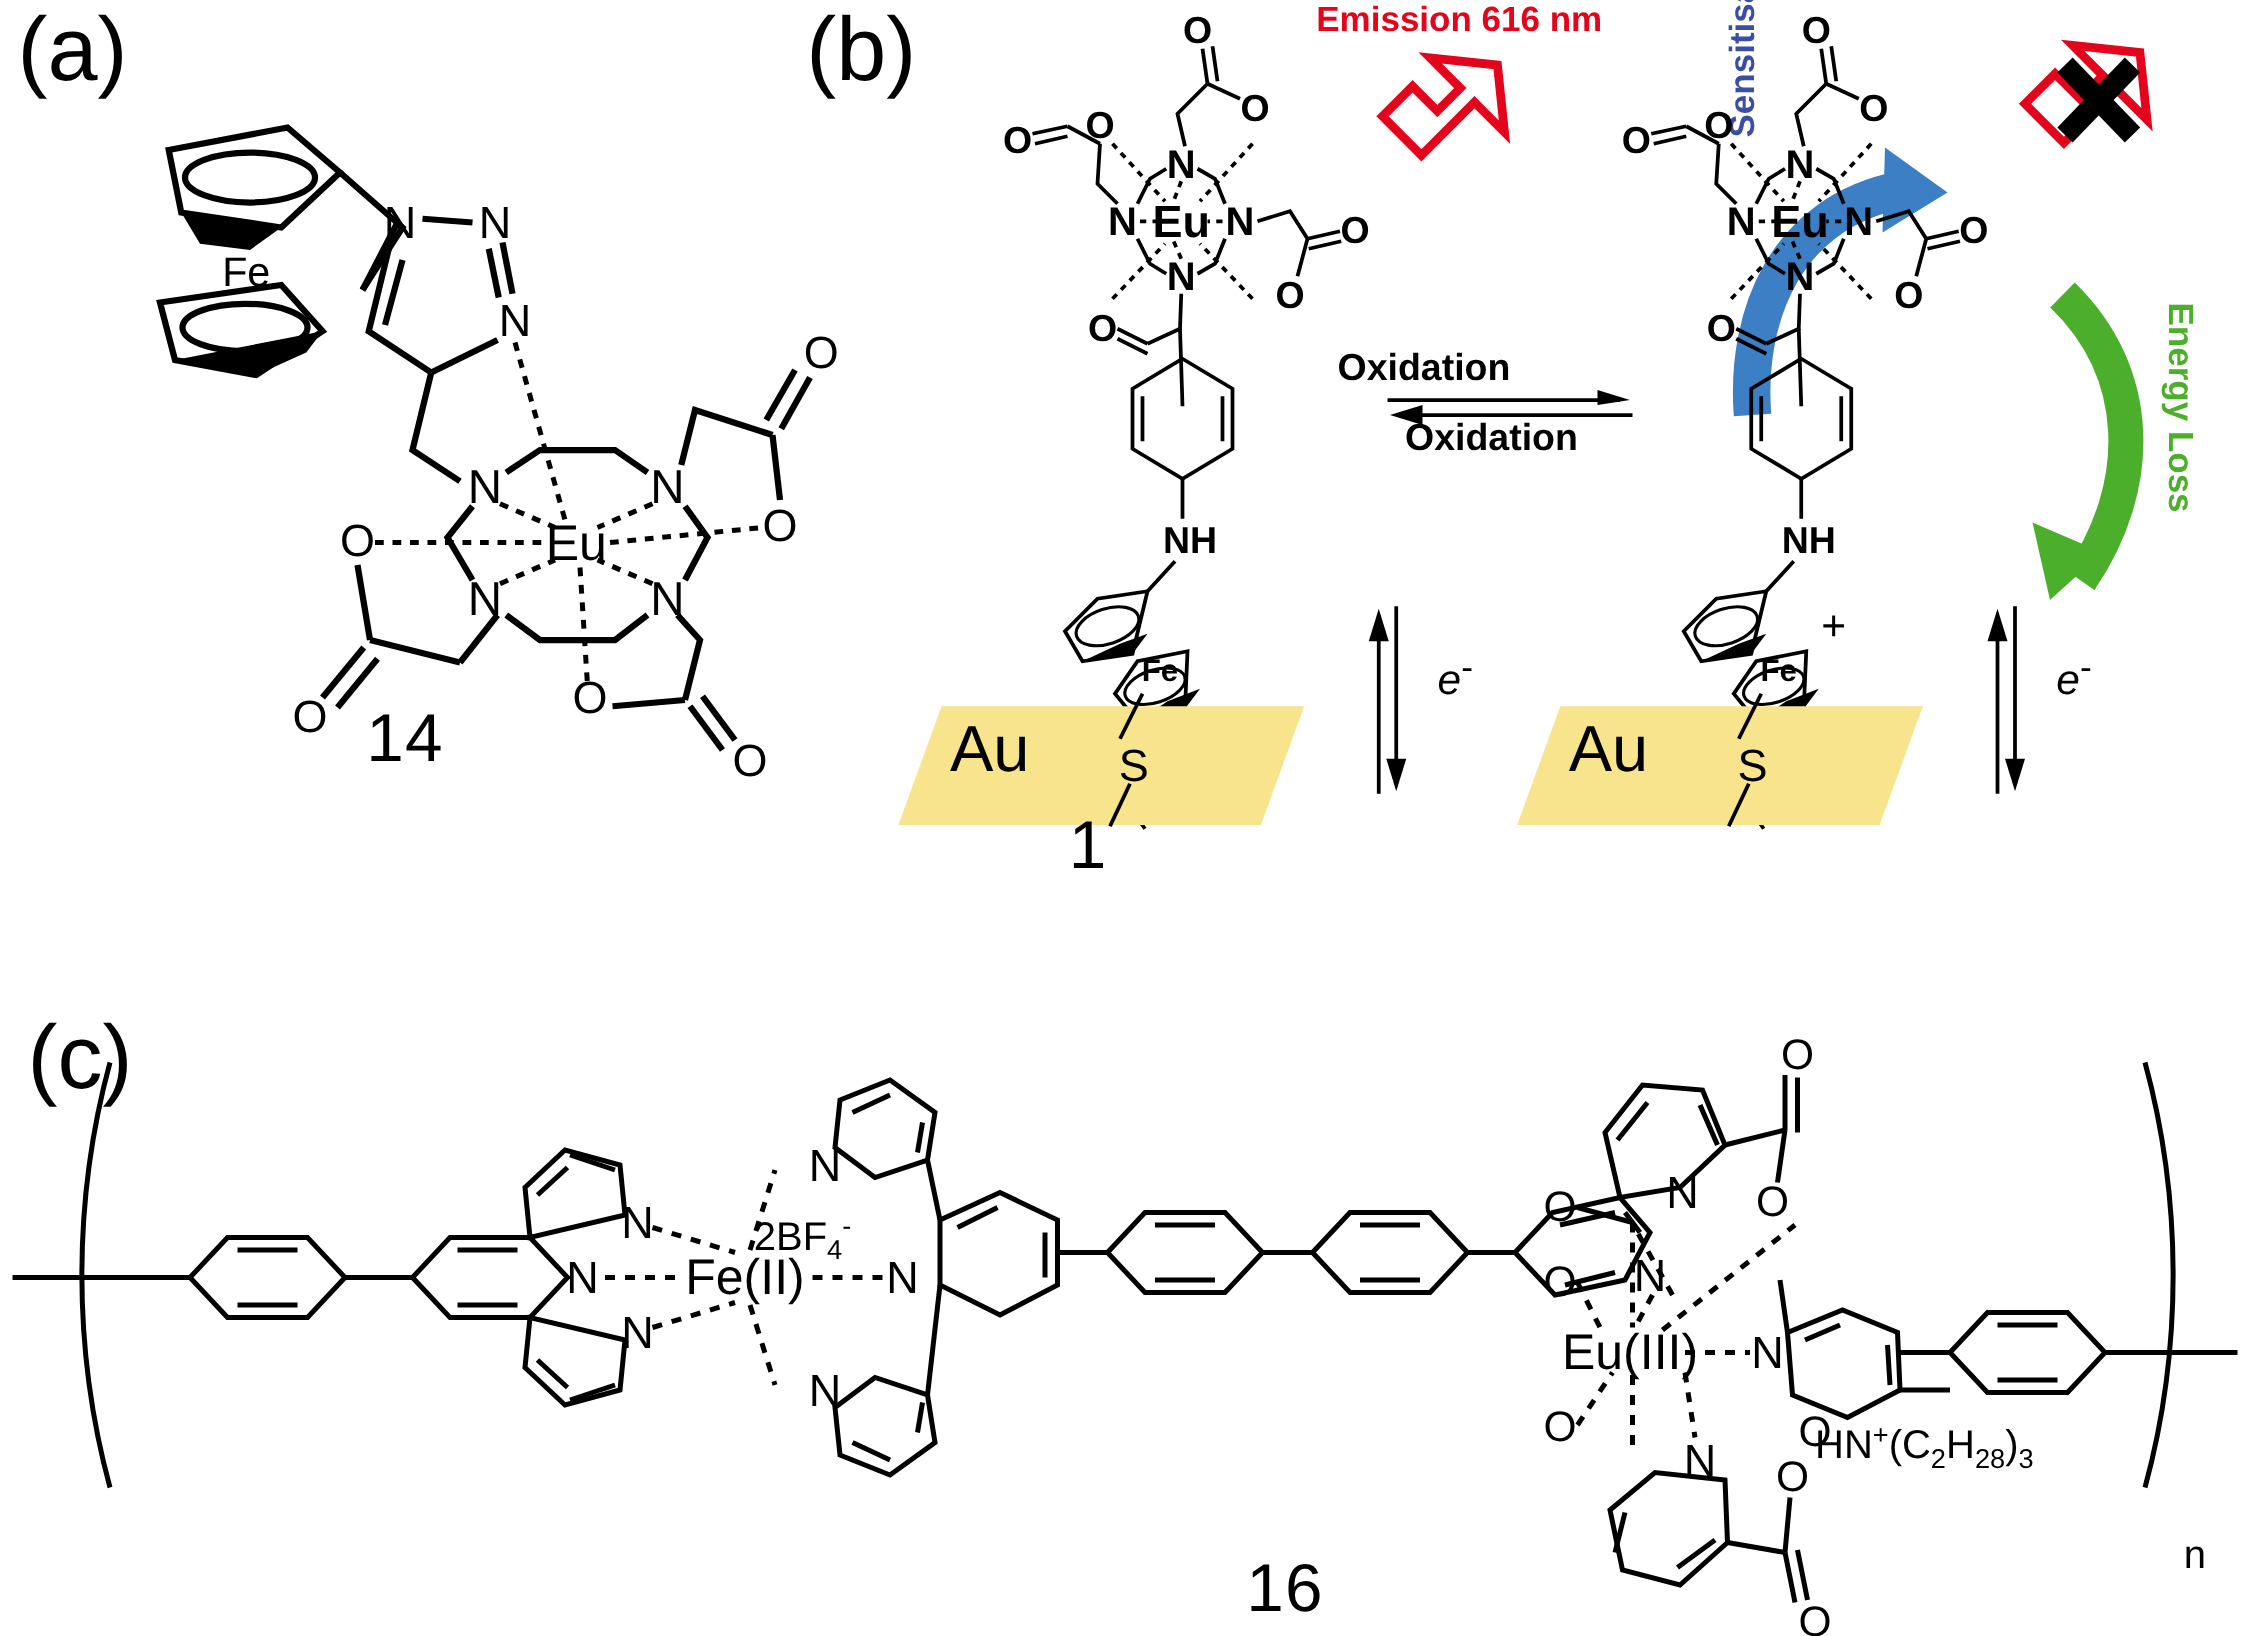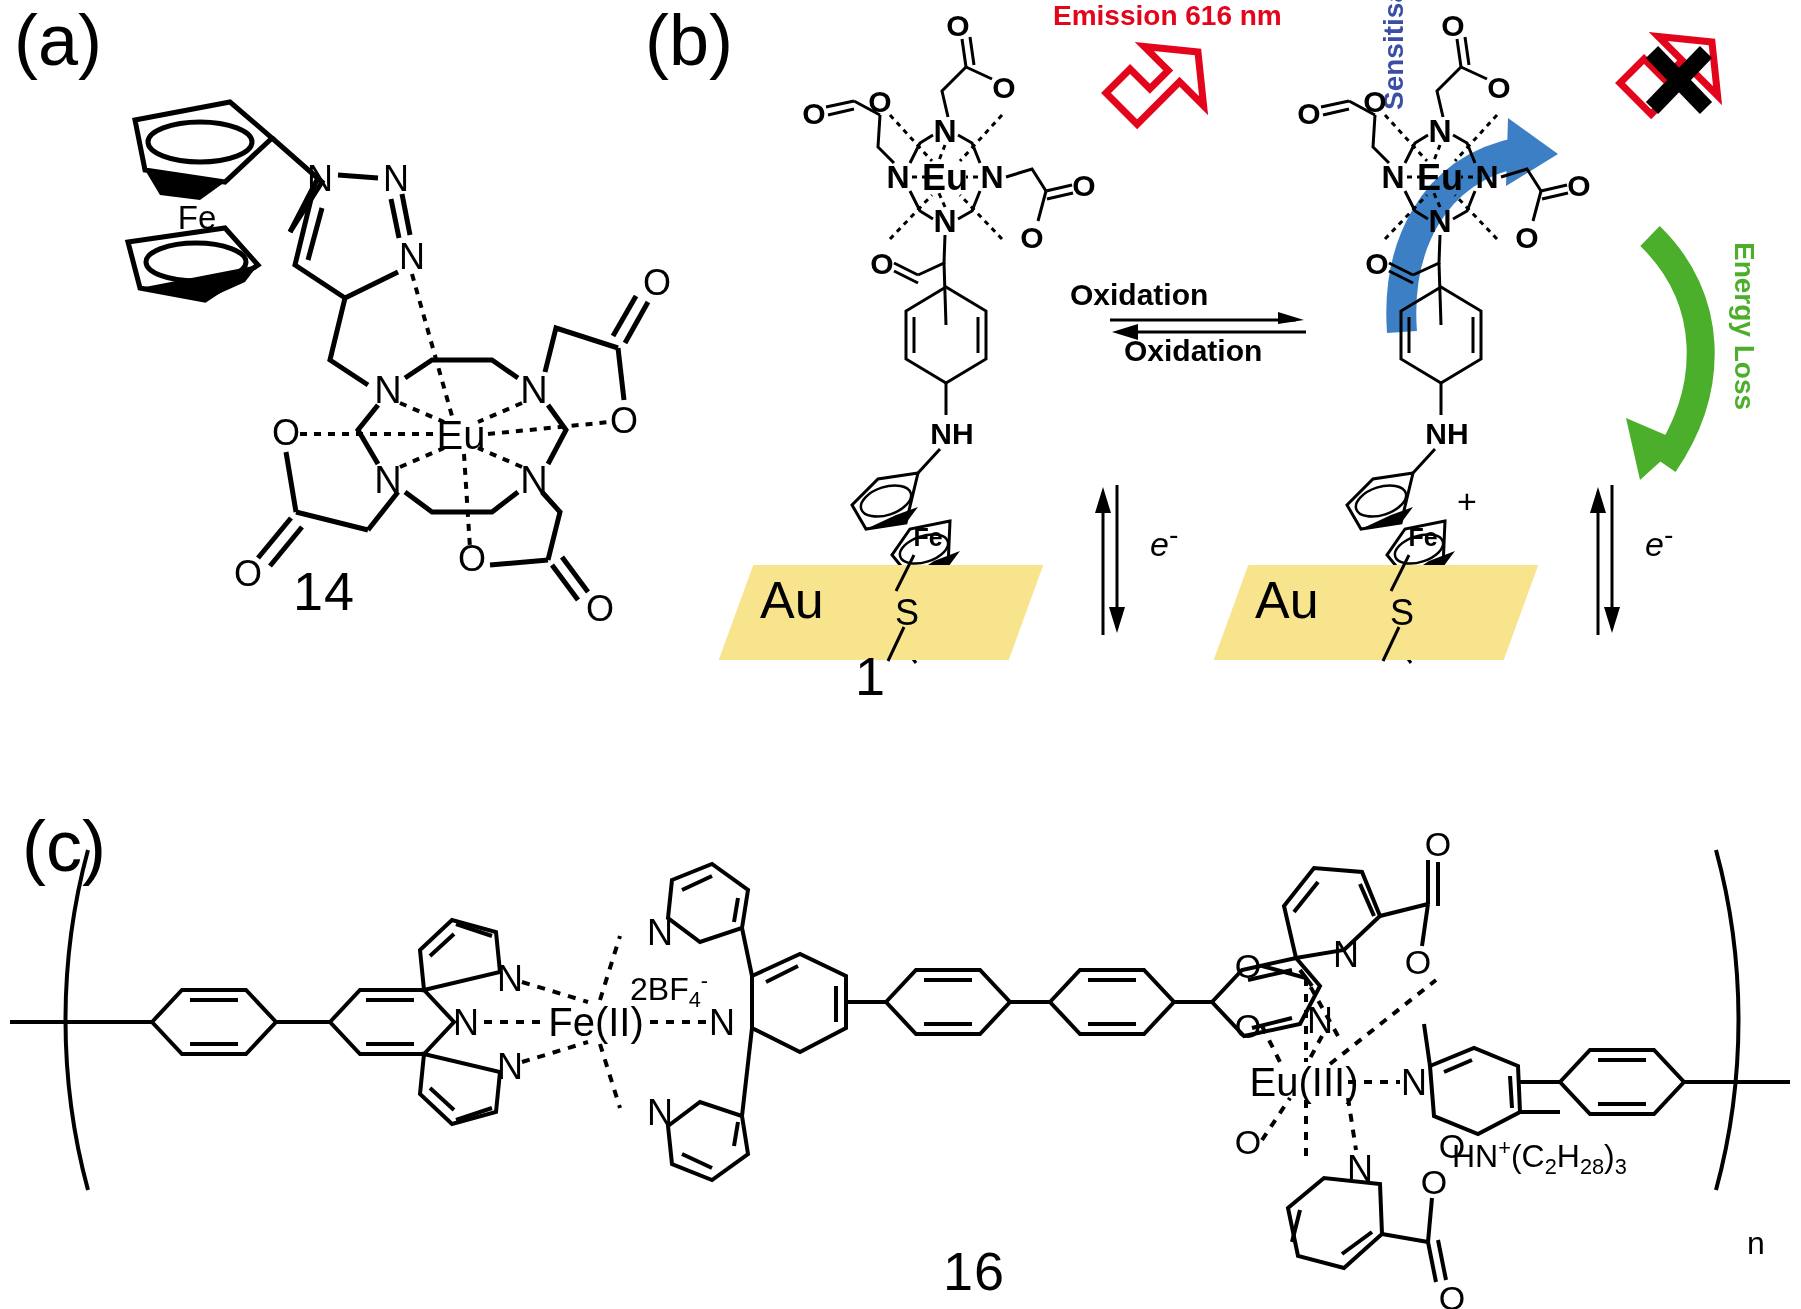--- a/index.html
+++ b/index.html
@@ -489,25 +489,25 @@
     <path class="bond" d="M1520,262 L1560,262" stroke-width="4"></path>
     <g>
       <polygon class="bond" points="1560,232 1590,200 1654,200 1684,232 1654,264 1590,264" stroke-width="4"></polygon>
       <path class="bond" d="M1598,210 L1646,210" stroke-width="4"></path>
       <path class="bond" d="M1598,254 L1646,254" stroke-width="4"></path>
     </g>
     <path class="bond" d="M1684,232 L1790,232" stroke-width="4"></path>
     <path class="bond" d="M1560,232 L1520,232" stroke-width="4"></path>
   </svg>
 
-  <div class="counter-ion" style="left:630px;top:968px;">
+  <div class="counter-ion" style="left:603px;top:968px;">
     <span>2BF</span><sub>4</sub><sup>-</sup>
   </div>
 
   <div class="counter-ion" style="left:1452px;top:1135px;">
     <span>HN</span><sup>+</sup><span>(</span><span>C</span><sub>2</sub><span>H</span><sub>28</sub><span>)</span><sub>3</sub>
   </div>
 
   <div class="chem-text" style="left:1747px;top:1225px;font-size:32px;">n</div>
 
-  <div class="cmpd-label" style="left:943px;top:1240px;">16</div>
+  <div class="cmpd-label" style="left:997px;top:1240px;">16</div>
 
 </div>
 
 </body></html>

